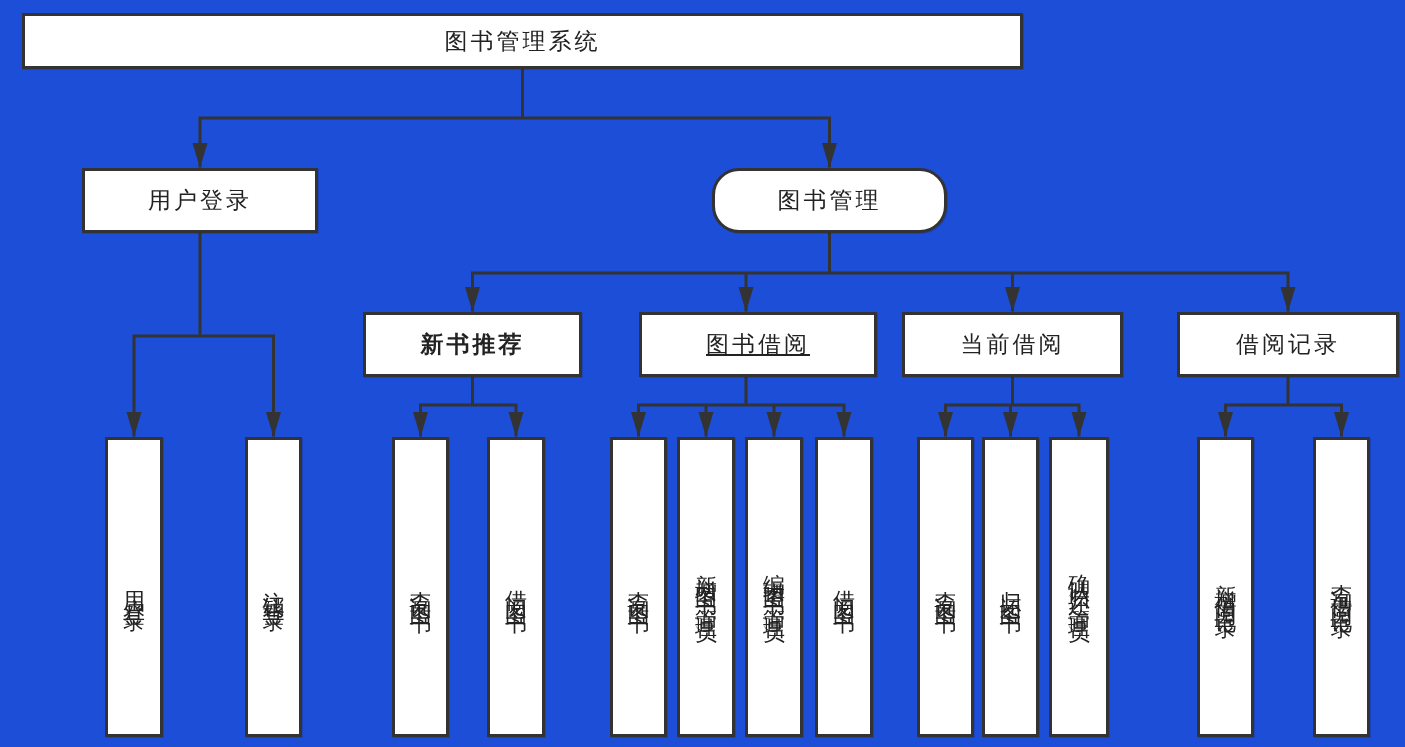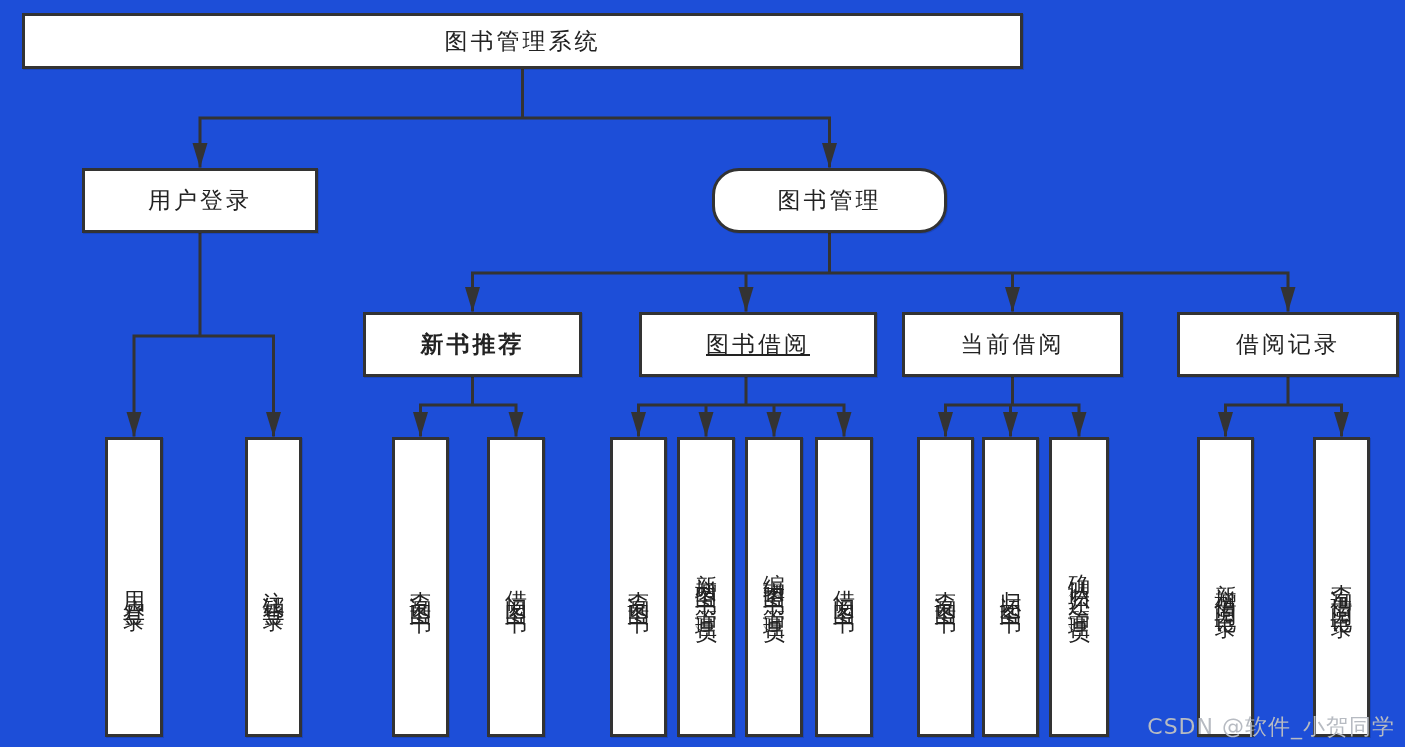--- a/index.html
+++ b/index.html
@@ -137,14 +137,13 @@
       <div class="node v" style="left: 1049px; top: 437px; width: 60px; height: 300px;">
         <span class="vtxt">确认归还（管理员）</span>
       </div>
       <div class="node v" style="left: 1197px; top: 437px; width: 57px; height: 300px;">
         <span class="vtxt">新增借阅记录</span>
       </div>
       <div class="node v" style="left: 1313px; top: 437px; width: 57px; height: 300px;">
         <span class="vtxt">查询借阅记录</span>
       </div>
     </div>
-  <div id="watermark">CSDN @软件_小贺同学</div>
 </div>
 
 </body></html>

